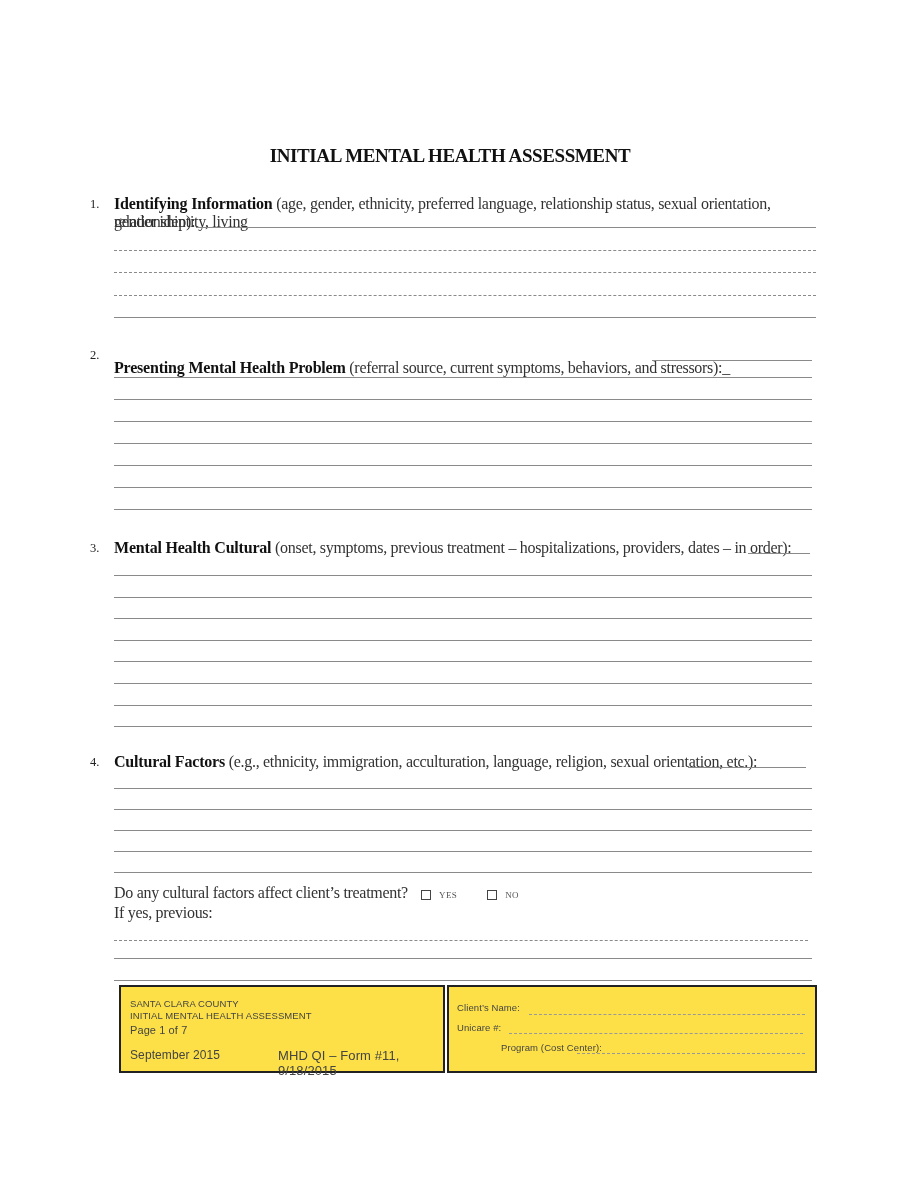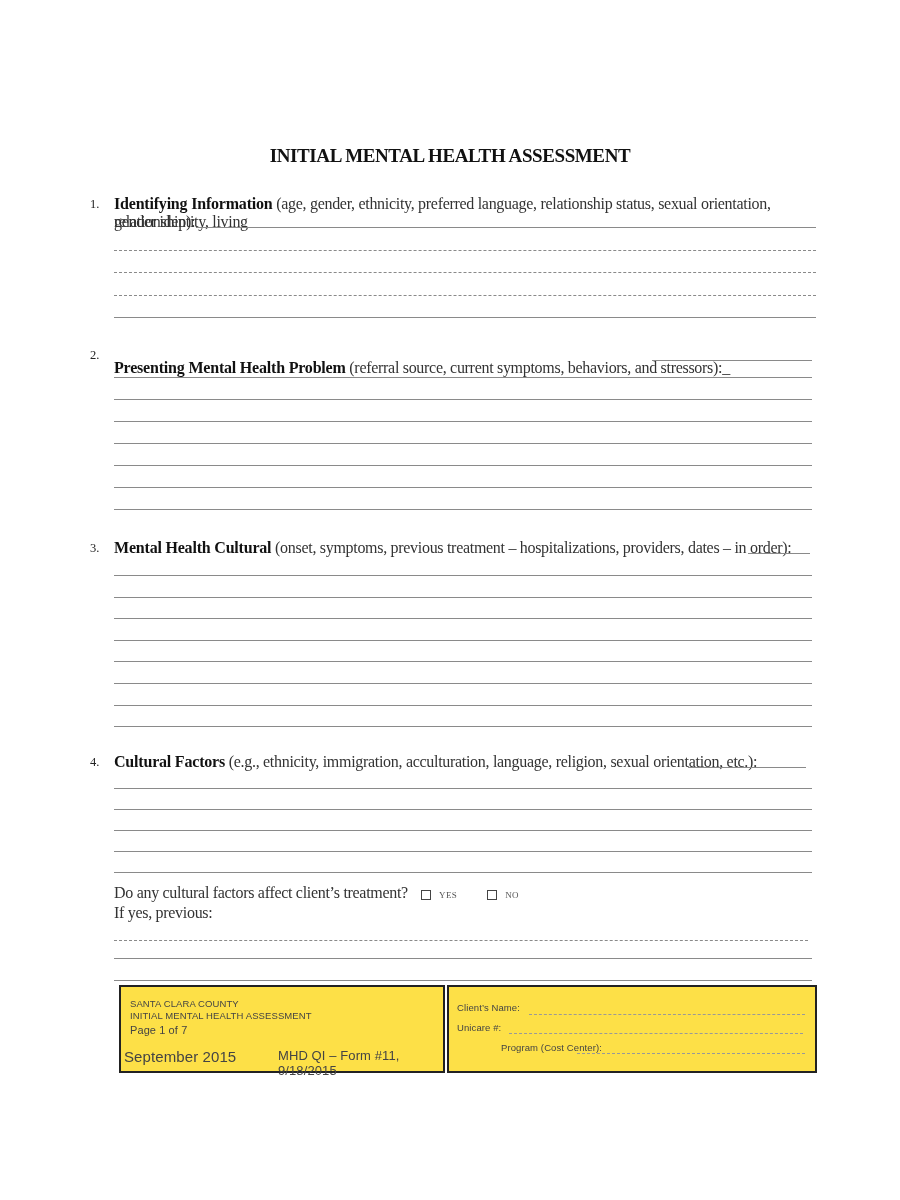--- a/index.html
+++ b/index.html
@@ -91,21 +91,21 @@
 </div>
 <div class="abs qtext" style="left:114px; top:904px;">If yes, previous:</div>
 <div class="line dotted" style="left:114px; width:694px; top:940px;"></div>
 <div class="line" style="left:114px; width:698px; top:958px;"></div>
 <div class="line" style="left:114px; width:698px; top:980px;"></div>
 
 <div class="box" style="left:119px; top:985px; width:322px; height:84px;">
   <div class="t" style="left:9px; top:11px;">SANTA CLARA COUNTY</div>
   <div class="t" style="left:9px; top:23px;">INITIAL MENTAL HEALTH ASSESSMENT</div>
   <div class="t" style="left:9px; top:37px; font-size:11px;">Page 1 of 7</div>
-  <div class="t" style="left:3px; top:61px; font-size:15px;">September 2015</div>
+  <div class="t" style="left:9px; top:61px; font-size:12px;">September 2015</div>
   <div class="t" style="left:157px; top:61px; font-size:13px;">MHD QI – Form #11, 9/18/2015</div>
 </div>
 
 <div class="box" style="left:447px; top:985px; width:366px; height:84px;">
   <div class="t" style="left:8px; top:15px;">Client’s Name:</div>
   <div class="fieldline" style="left:80px; right:10px; top:27px;"></div>
   <div class="t" style="left:8px; top:35px;">Unicare #:</div>
   <div class="fieldline" style="left:60px; right:12px; top:46px;"></div>
   <div class="t" style="left:8px; top:55px;padding-left:44px;">Program (Cost Center):</div>
   <div class="fieldline" style="left:128px; right:10px; top:66px;"></div>

